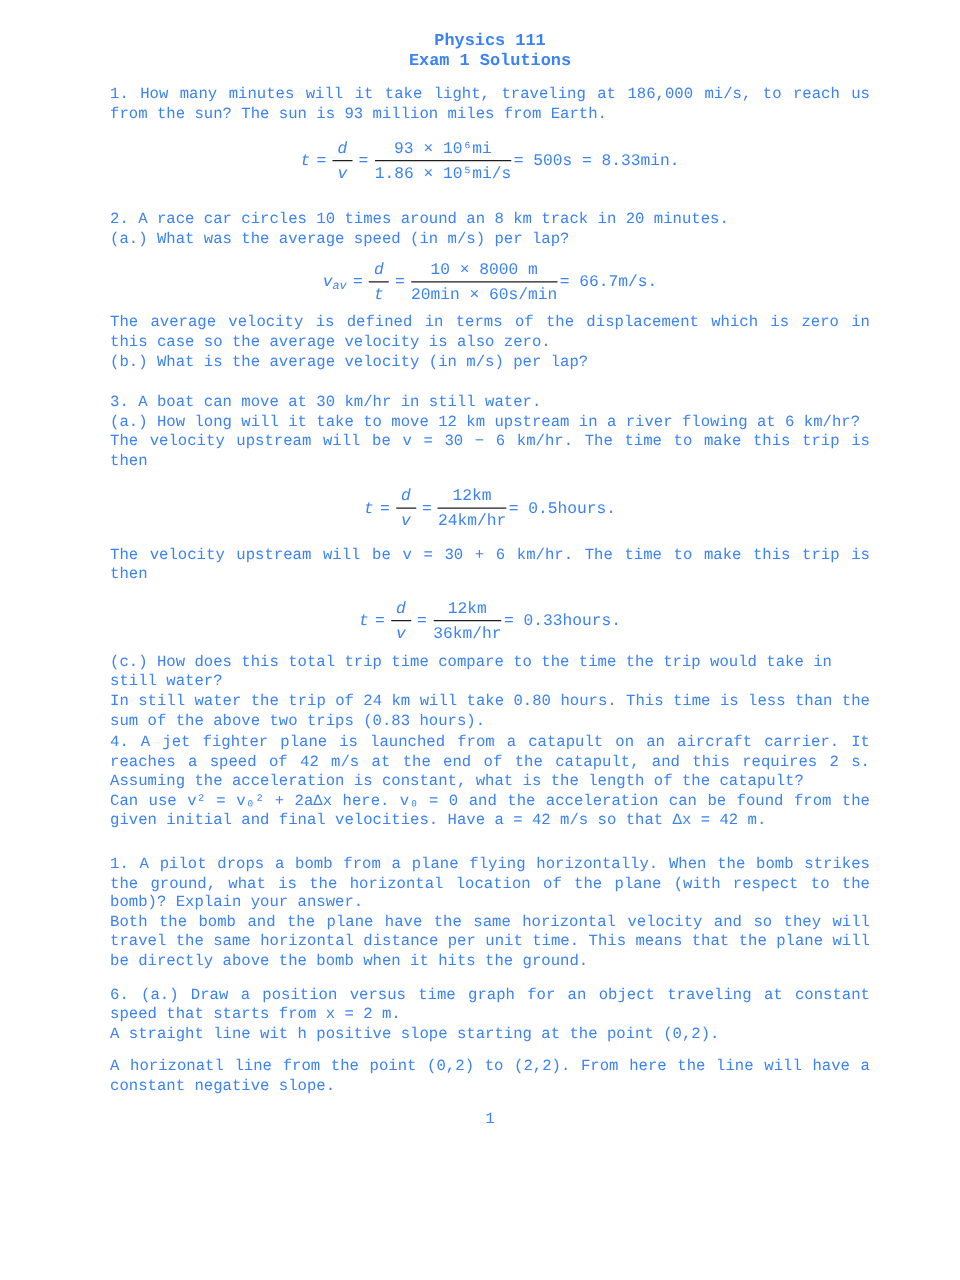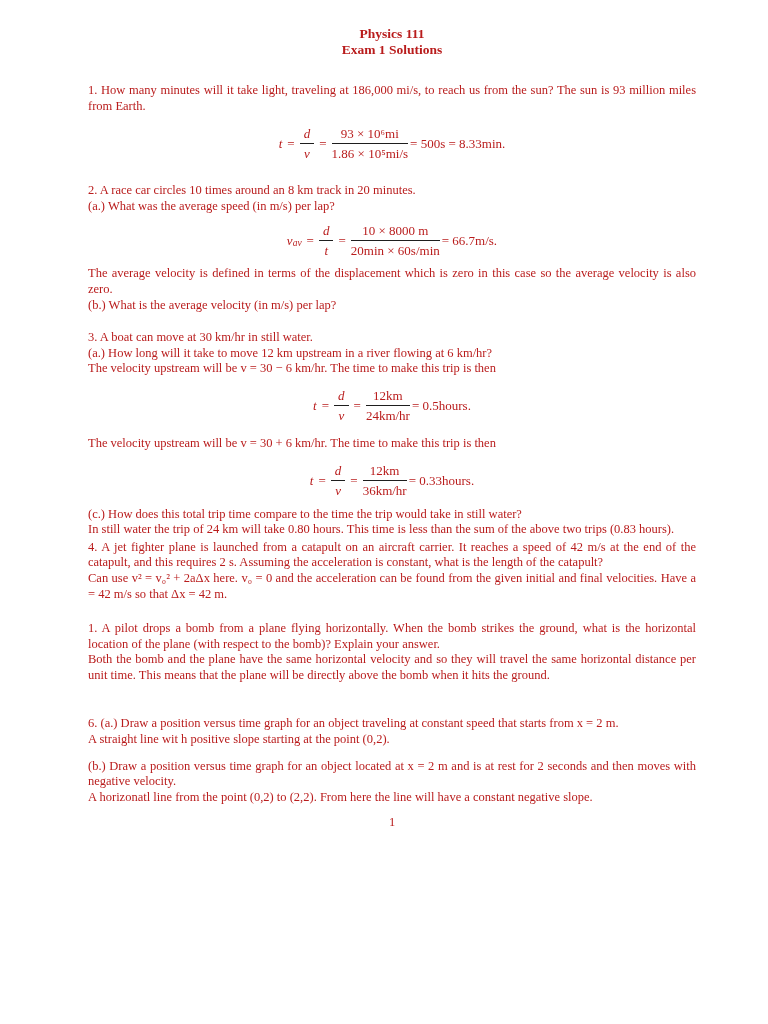--- a/index.html
+++ b/index.html
@@ -3,24 +3,24 @@
 <meta charset="utf-8">
 <style>
   html, body { margin: 0; padding: 0; background: #ffffff; }
   .page {
     position: relative;
     width: 768px;
     height: 1024px;
     box-sizing: border-box;
     background: #ffffff;
     padding: 26px 72px 0 88px;
-    font-family: Liberation Serif, serif;
+    font-family: Liberation Mono, monospace;
     font-size: 12.5px;
     line-height: 15.6px;
-    color: #b91c1c;
+    color: #3b82f6;
     overflow: hidden;
   }
   .title-line {
     text-align: center;
     font-weight: bold;
     font-size: 13.5px;
     line-height: 16px;
   }
   .para { margin: 0; }
   .jt { text-align: justify; }
@@ -33,33 +33,33 @@
   }
   .eq { padding: 0 5px; }
   .frac { display: inline-block; text-align: center; }
   .fnum { display: block; border-bottom: 1px solid #1e1e1e; padding: 0 4px 2px; }
   .fden { display: block; padding-top: 2px; }
   .mi { font-style: italic; }
   .msub { font-size: 9.5px; position: relative; top: 3px; font-style: italic; }
   .tail { padding-left: 2px; }
   .pagenum { text-align: center; margin-top: 10px; }
 
-  .mt-p1  { margin-top: 25px; }
+  .mt-p1  { margin-top: 10px; }
   .mt-f1  { margin-top: 12px; }
   .mt-p2  { margin-top: 22px; }
   .mt-f2  { margin-top: 9px; }
   .mt-p2b { margin-top: 8px; }
   .mt-p3  { margin-top: 17px; }
   .mt-f3  { margin-top: 11px; }
   .mt-p3b { margin-top: 13px; }
   .mt-f4  { margin-top: 11px; }
   .mt-p3c { margin-top: 9px; }
   .mt-p4  { margin-top: 2px; }
   .mt-p5  { margin-top: 19px; }
-  .mt-p6a { margin-top: 33px; }
+  .mt-p6a { margin-top: 11px; }
   .mt-p6b { margin-top: 11px; }
 </style>
 </head>
 <body>
 
 <div class="page">
 
   <div class="title-line">Physics 111</div>
   <div class="title-line">Exam 1 Solutions</div>
 
@@ -163,19 +163,18 @@
     <div class="para jt">1. A pilot drops a bomb from a plane flying horizontally. When the bomb strikes the ground, what is the horizontal location of the plane (with respect to the bomb)? Explain your answer.</div>
     <div class="para jt">Both the bomb and the plane have the same horizontal velocity and so they will travel the same horizontal distance per unit time. This means that the plane will be directly above the bomb when it hits the ground.</div>
   </div>
 
   <div class="mt-p6a">
     <div class="para jt">6. (a.) Draw a position versus time graph for an object traveling at constant speed that starts from x = 2 m.</div>
     <div class="para jt">A straight line wit h positive slope starting at the point (0,2).</div>
   </div>
 
   <div class="mt-p6b">
-    <div class="para jt">(b.) Draw a position versus time graph for an object located at x = 2 m and is at rest for 2 seconds and then moves with negative velocity.</div>
     <div class="para jt">A horizonatl line from the point (0,2) to (2,2). From here the line will have a constant negative slope.</div>
   </div>
 
   <div class="pagenum">1</div>
 
 </div>
 
 </body></html>

